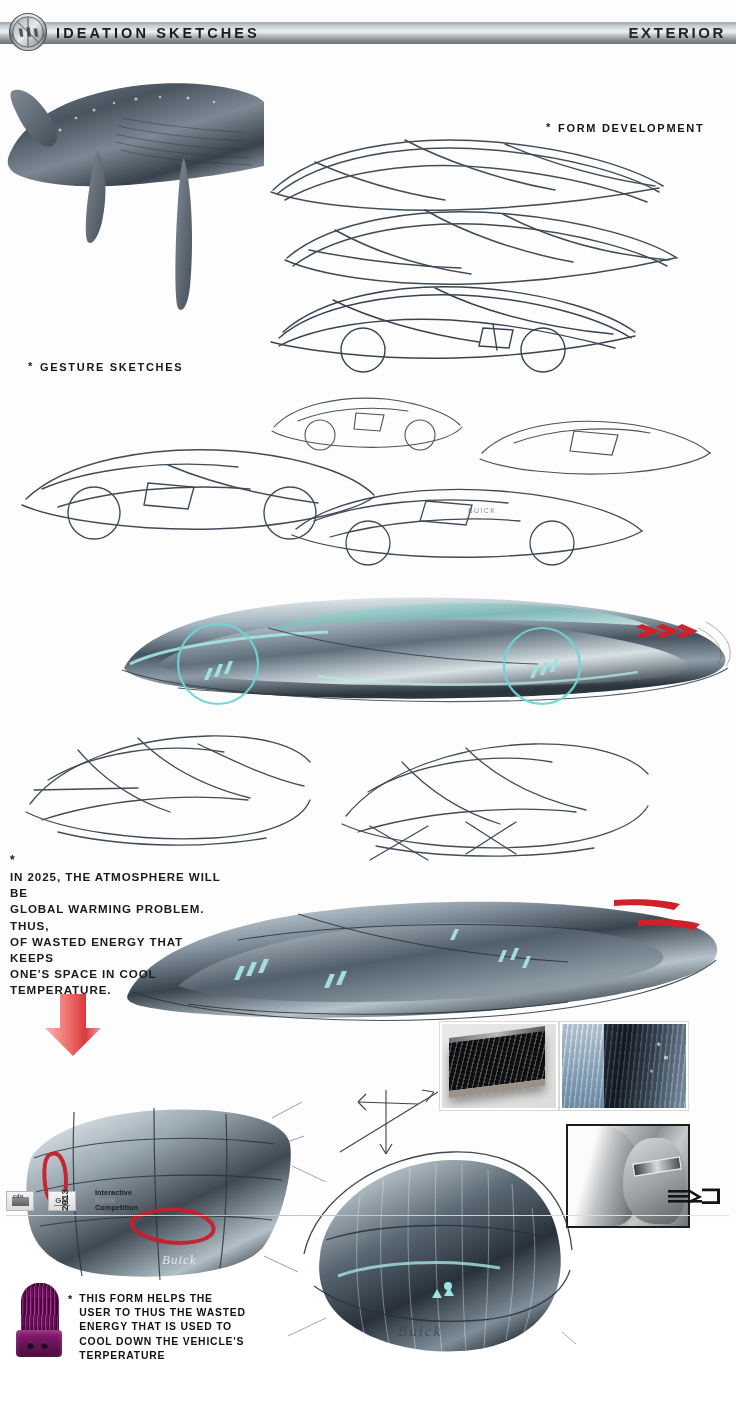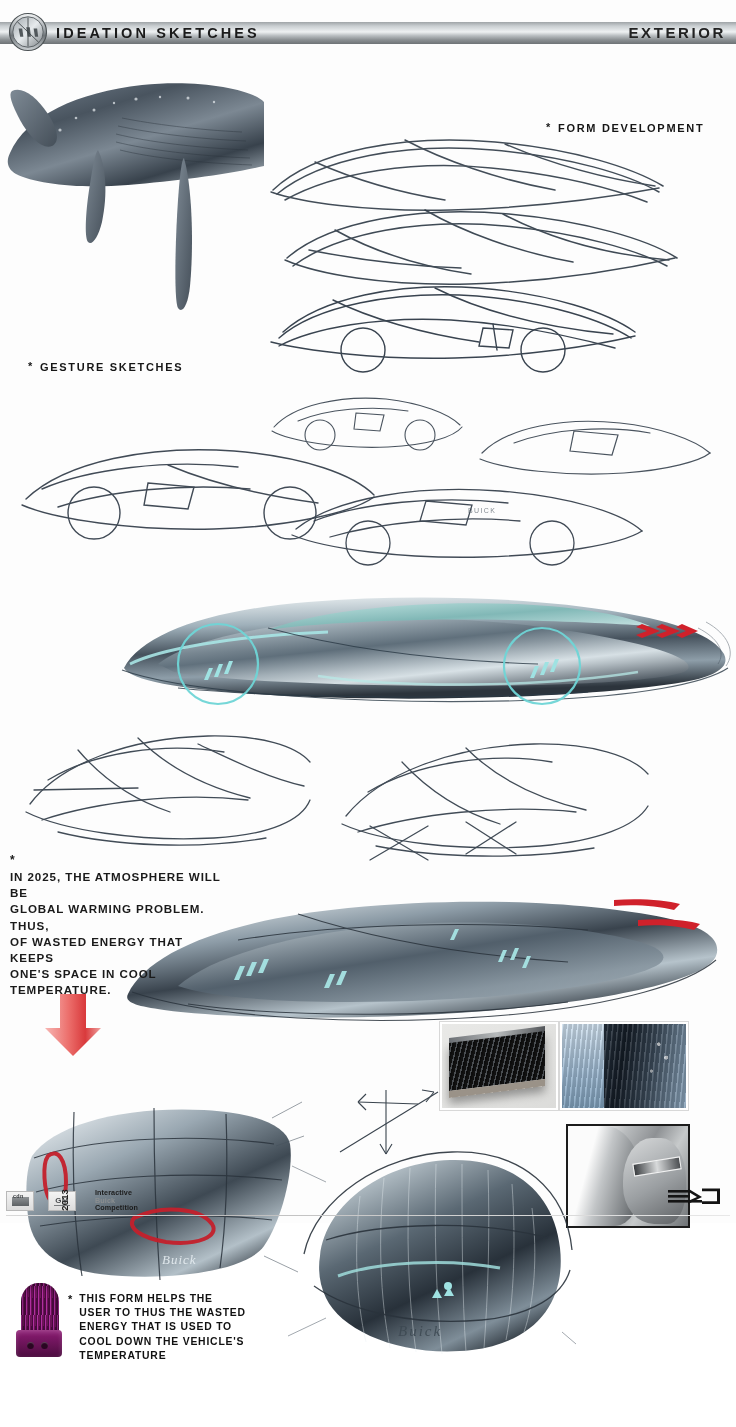--- a/index.html
+++ b/index.html
@@ -585,21 +585,21 @@
     <div class="motor-hole" style="left:52%; top:76%;"></div>
   </div>
 
   <div class="note-block" style="left:68px; top:1292px; width:180px;">
     <div class="nstar">*</div>
     <div class="ntext">
       <div>THIS FORM HELPS THE</div>
       <div>USER TO THUS THE WASTED</div>
       <div>ENERGY THAT IS USED TO</div>
       <div>COOL DOWN THE VEHICLE'S</div>
-      <div>TEMPERATURE</div>
+      <div>TERPERATURE</div>
     </div>
   </div>
 
   <div class="footer">
     <div class="footer-rule"></div>
 
     <div class="f-logo" style="left:6px;">
       <div class="chip"></div>
       <div class="f-cdn-label">cdn</div>
     </div>

